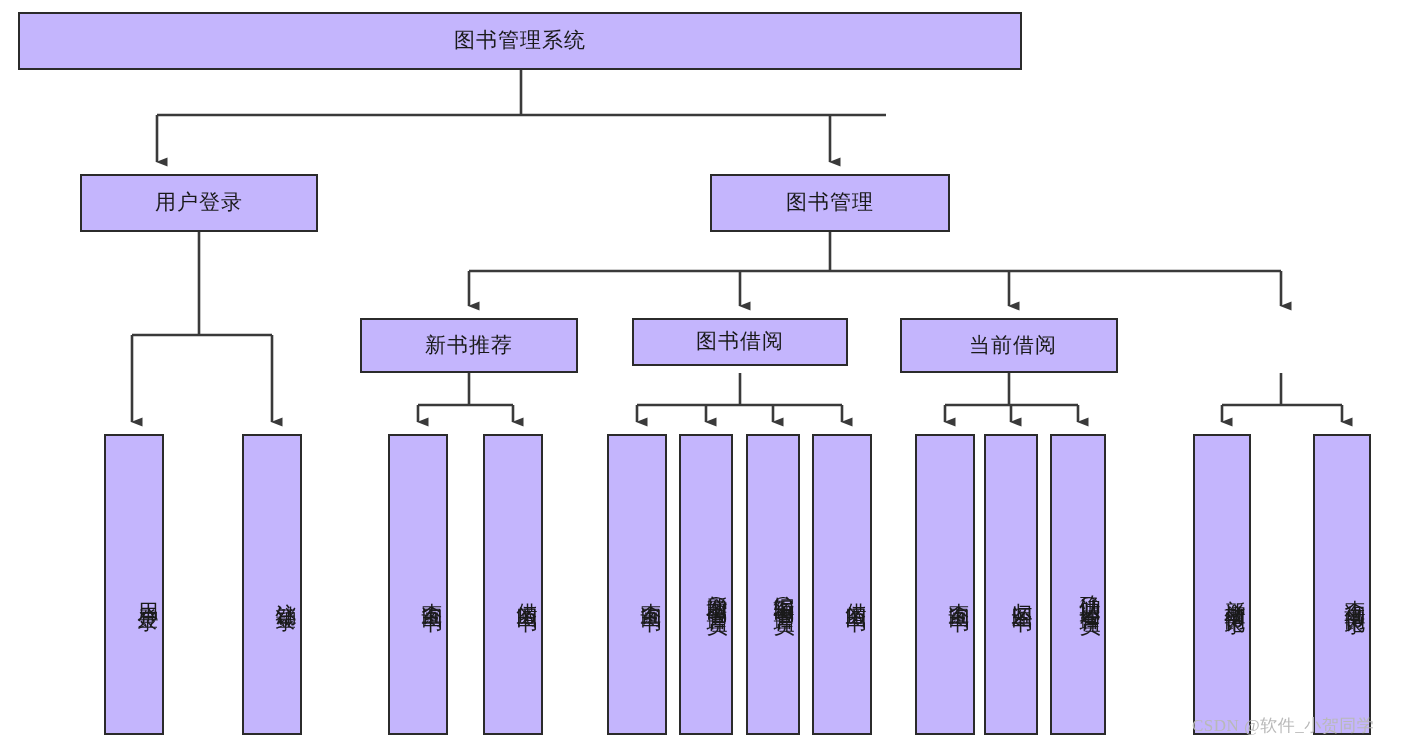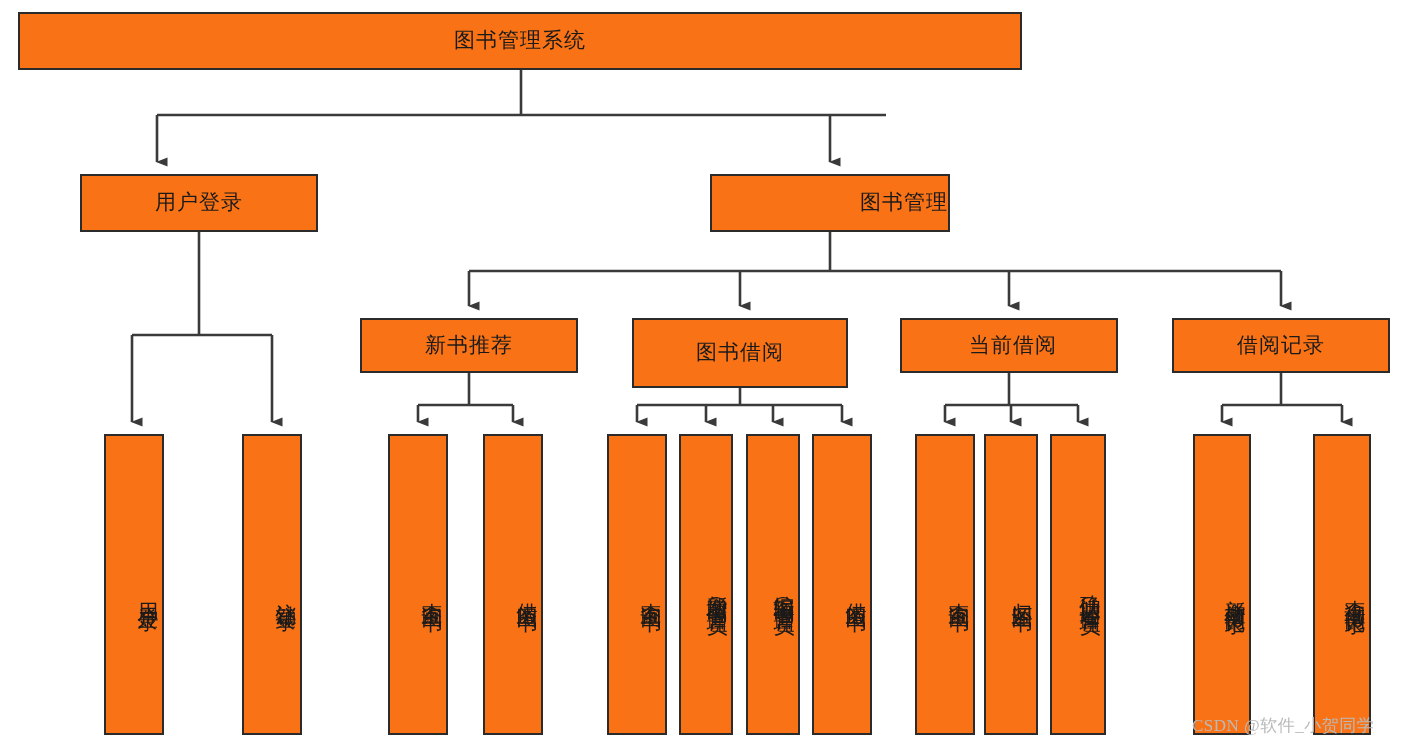--- a/index.html
+++ b/index.html
@@ -21,21 +21,21 @@
     position: absolute;
     left: 0;
     top: 0;
     width: 1405px;
     height: 747px;
   }
   .node {
     position: absolute;
     box-sizing: border-box;
     border: 2px solid #2b2b2b;
-    background: #f97316;
+    background: #c4b5fd;
     display: flex;
     align-items: center;
     justify-content: center;
     color: #1a1a1a;
   }
   .node-h {
     font-size: 21px;
     letter-spacing: 1px;
     line-height: 1.2;
   }
@@ -118,35 +118,32 @@
     </g>
   </svg>
 
   <div class="node node-h" style="left:18px; top:12px; width:1004px; height:58px;">
     <span>图书管理系统</span>
   </div>
 
   <div class="node node-h" style="left:80px; top:174px; width:238px; height:58px;">
     <span>用户登录</span>
   </div>
-  <div class="node node-h" style="left:710px; top:174px; width:240px; height:58px;justify-content:flex-end;">
+  <div class="node node-h" style="left:710px; top:174px; width:240px; height:58px;">
     <span>图书管理</span>
   </div>
 
   <div class="node node-h" style="left:360px; top:318px; width:218px; height:55px;align-items:center;">
     <span>新书推荐</span>
   </div>
-  <div class="node node-h" style="left:632px; top:318px; width:216px; height:70px;">
+  <div class="node node-h" style="left:632px; top:318px; width:216px; height:48px;">
     <span>图书借阅</span>
   </div>
   <div class="node node-h" style="left:900px; top:318px; width:218px; height:55px;padding-left:8px;">
     <span>当前借阅</span>
-  </div>
-  <div class="node node-h" style="left:1172px; top:318px; width:218px; height:55px;">
-    <span>借阅记录</span>
   </div>
 
   <div class="node node-v" style="left:104px; top:434px; width:60px; height:301px;">
     <span class="vtext">用户登录</span>
   </div>
   <div class="node node-v" style="left:242px; top:434px; width:60px; height:301px;">
     <span class="vtext">注销登录</span>
   </div>
   <div class="node node-v" style="left:388px; top:434px; width:60px; height:301px;">
     <span class="vtext">查询图书</span>

